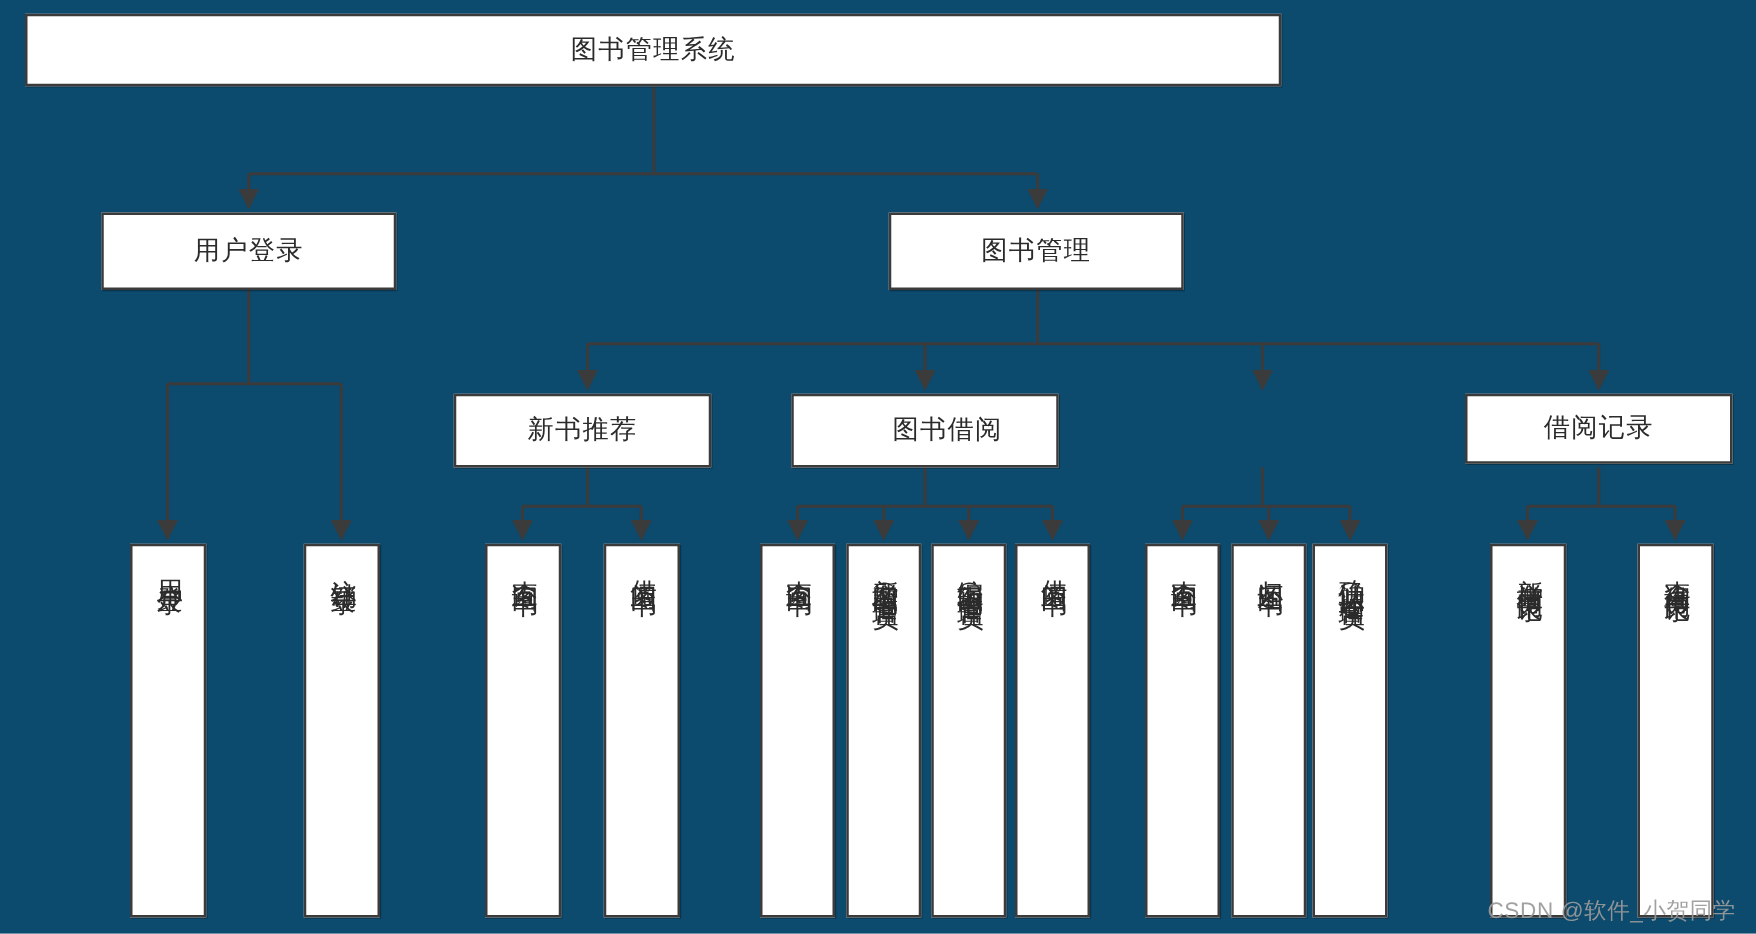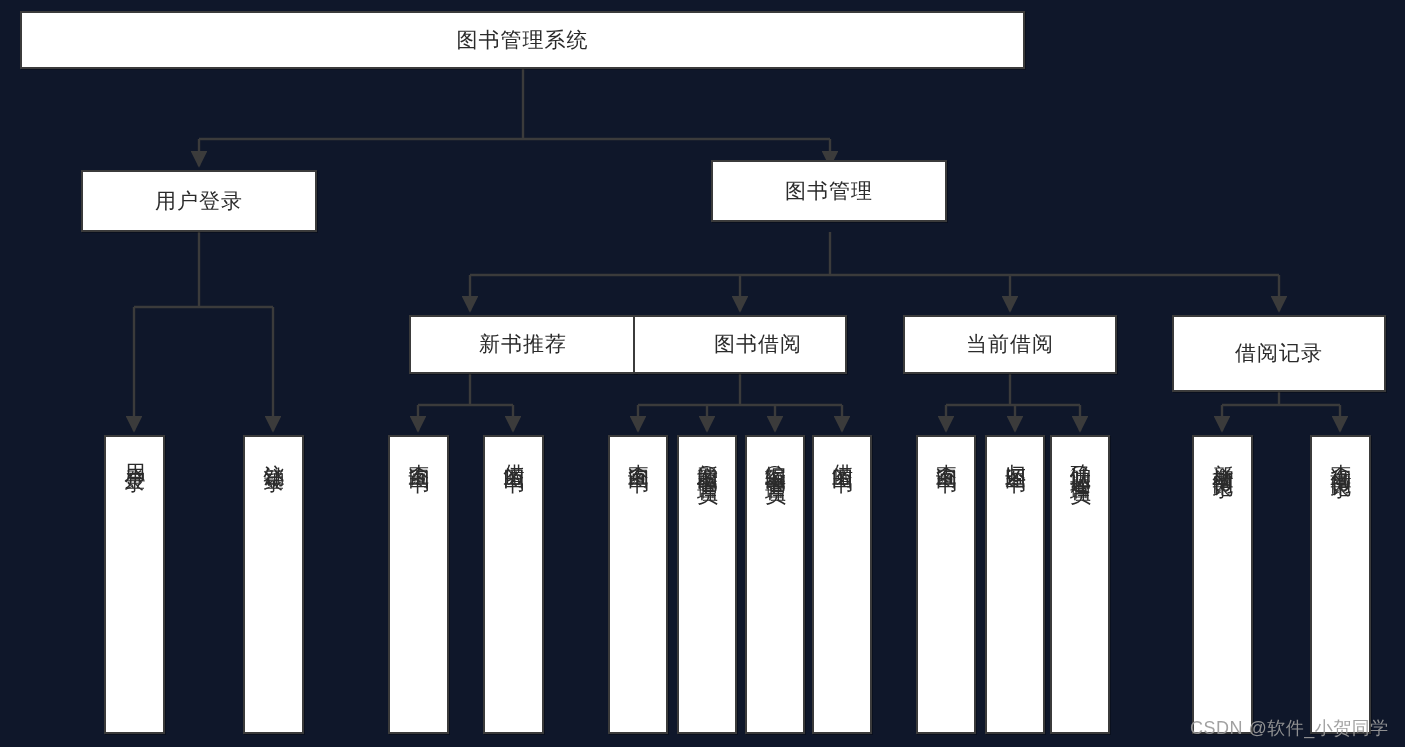--- a/index.html
+++ b/index.html
@@ -8,21 +8,21 @@
     padding: 0;
     background: #ffffff;
   }
   body {
     font-family: "Liberation Sans", "DejaVu Sans", sans-serif;
   }
   #canvas {
     position: relative;
     width: 1405px;
     height: 747px;
-    background: #0f172a;
+    background: #0c4a6e;
     overflow: hidden;
   }
   svg.layer {
     position: absolute;
     left: 0;
     top: 0;
     width: 1405px;
     height: 747px;
   }
   .node-box {
@@ -120,37 +120,34 @@
   </svg>
 
   <div class="node-box" style="left:20px; top:11px; width:1005px; height:58px;">
     <span class="node-label">图书管理系统</span>
   </div>
 
   <div class="node-box" style="left:81px; top:170px; width:236px; height:62px;">
     <span class="node-label">用户登录</span>
   </div>
 
-  <div class="node-box" style="left:711px; top:160px; width:236px; height:62px;">
+  <div class="node-box" style="left:711px; top:170px; width:236px; height:62px;">
     <span class="node-label">图书管理</span>
   </div>
 
-  <div class="node-box" style="left:363px; top:315px; width:228px; height:59px;margin-left:46px;">
+  <div class="node-box" style="left:363px; top:315px; width:206px; height:59px;">
     <span class="node-label">新书推荐</span>
   </div>
 
   <div class="node-box" style="left:633px; top:315px; width:214px; height:59px;padding-left:36px;">
     <span class="node-label">图书借阅</span>
   </div>
 
-  <div class="node-box" style="left:903px; top:315px; width:214px; height:59px;">
-    <span class="node-label">当前借阅</span>
-  </div>
-
-  <div class="node-box" style="left:1172px; top:315px; width:214px; height:77px;">
+
+  <div class="node-box" style="left:1172px; top:315px; width:214px; height:56px;">
     <span class="node-label">借阅记录</span>
   </div>
 
   <div class="node-box vertical" style="left:104px; top:435px; width:61px; height:299px;">
     <span class="node-label">用户登录</span>
   </div>
 
   <div class="node-box vertical" style="left:243px; top:435px; width:61px; height:299px;">
     <span class="node-label">注销登录</span>
   </div>

